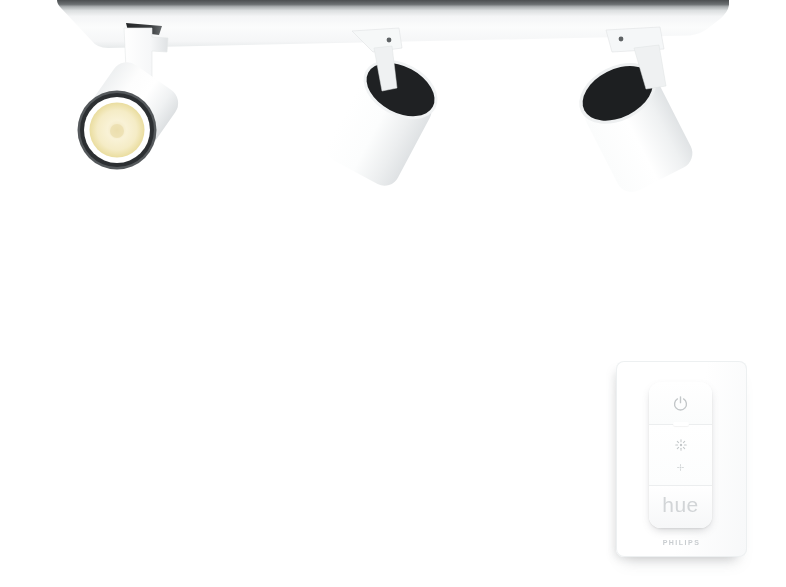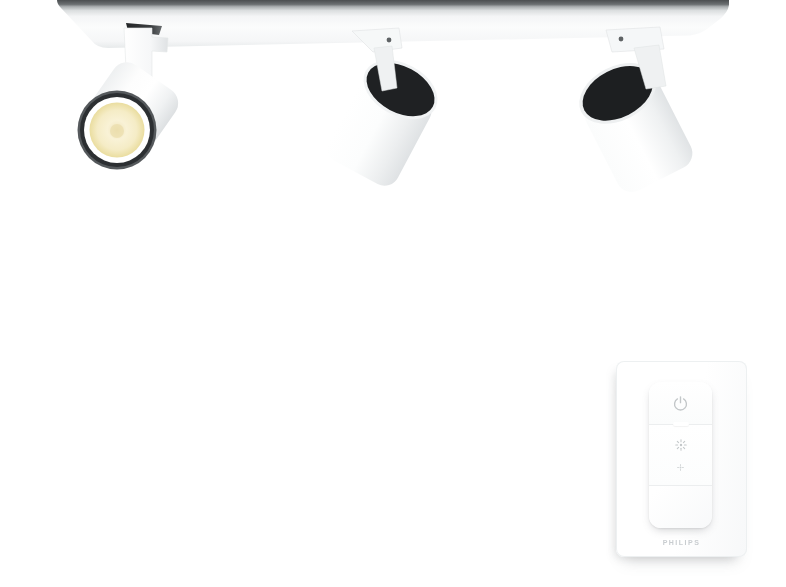--- a/index.html
+++ b/index.html
@@ -191,18 +191,21 @@
           <svg width="9" height="9" viewBox="0 0 20 20" stroke="#cdd1d3" stroke-width="1.8" stroke-linecap="round">
             <line x1="10" y1="3.5" x2="10" y2="6"></line>
             <line x1="10" y1="14" x2="10" y2="16.5"></line>
             <line x1="3.5" y1="10" x2="6" y2="10"></line>
             <line x1="14" y1="10" x2="16.5" y2="10"></line>
             <circle cx="10" cy="10" r="2" fill="#cdd1d3" stroke="none"></circle>
           </svg>
         </span>
       </div>
 
+      <div class="remote-btn btn-hue">
+        <span class="hue-label" style="color:#d2d5d7">hue</span>
+      </div>
     </div>
 
     <div class="brand-label" style="color:#c9cdd0">PHILIPS</div>
   </div>
 
 </div>
 
 </body></html>

